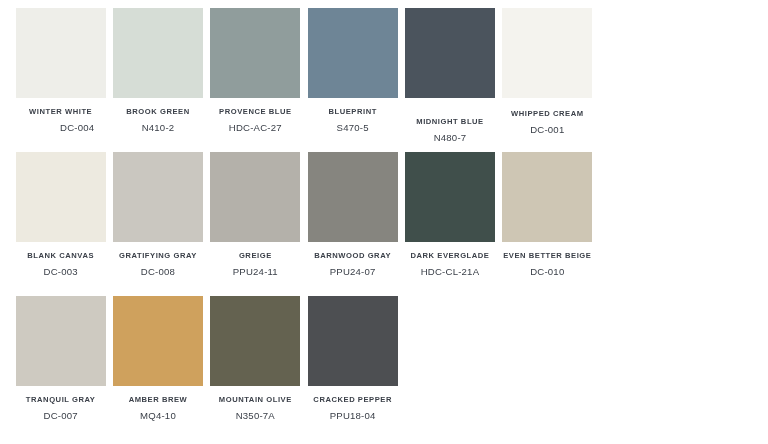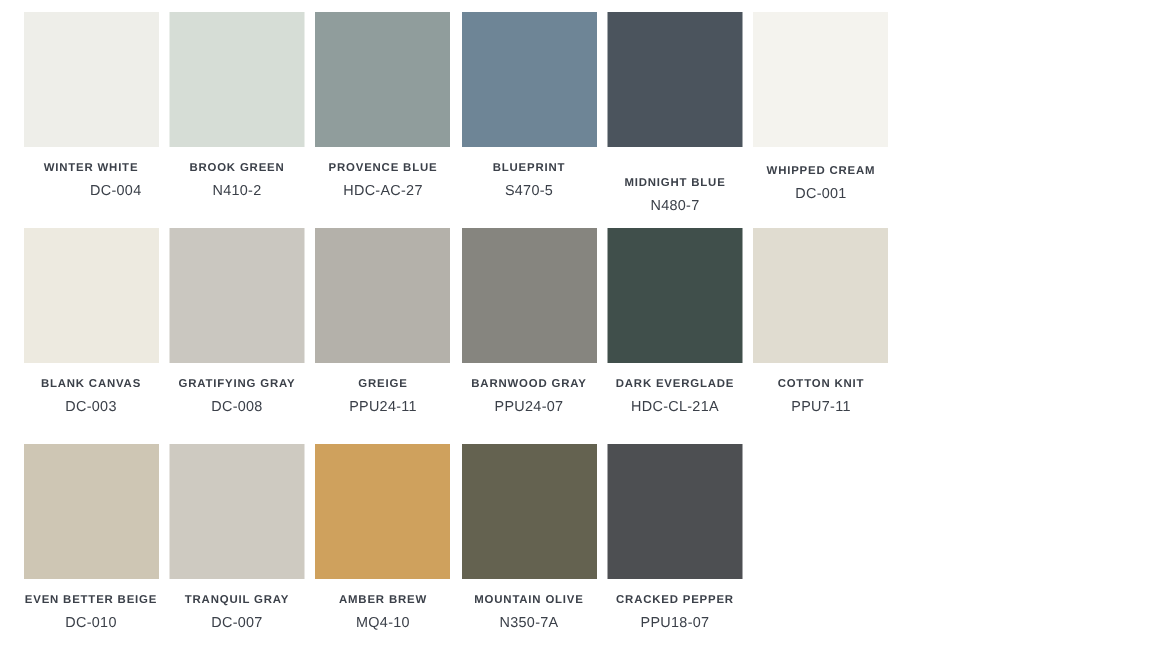--- a/index.html
+++ b/index.html
@@ -121,25 +121,20 @@
     <div class="swatch-name" style="color: rgb(59, 64, 73);">BARNWOOD GRAY</div>
     <div class="swatch-code" style="color: rgb(59, 64, 73);">PPU24-07</div>
   </div>
 
   <div class="swatch-card">
     <div class="swatch-chip" style="background: rgb(64, 79, 75);"></div>
     <div class="swatch-name" style="color: rgb(59, 64, 73);">DARK EVERGLADE</div>
     <div class="swatch-code" style="color: rgb(59, 64, 73);">HDC-CL-21A</div>
   </div>
 
-  <div class="swatch-card">
-    <div class="swatch-chip" style="background: rgb(224, 220, 208);"></div>
-    <div class="swatch-name" style="color: rgb(59, 64, 73);">COTTON KNIT</div>
-    <div class="swatch-code" style="color: rgb(59, 64, 73);">PPU7-11</div>
-  </div>
 
   <div class="swatch-card">
     <div class="swatch-chip" style="background: rgb(206, 198, 180);"></div>
     <div class="swatch-name" style="color: rgb(59, 64, 73);">EVEN BETTER BEIGE</div>
     <div class="swatch-code" style="color: rgb(59, 64, 73);">DC-010</div>
   </div>
 
   <div class="swatch-card">
     <div class="swatch-chip" style="background: rgb(206, 202, 193);"></div>
     <div class="swatch-name" style="color: rgb(59, 64, 73);">TRANQUIL GRAY</div>
@@ -154,16 +149,16 @@
 
   <div class="swatch-card">
     <div class="swatch-chip" style="background: rgb(100, 98, 80);"></div>
     <div class="swatch-name" style="color: rgb(59, 64, 73);">MOUNTAIN OLIVE</div>
     <div class="swatch-code" style="color: rgb(59, 64, 73);">N350-7A</div>
   </div>
 
   <div class="swatch-card">
     <div class="swatch-chip" style="background: rgb(77, 79, 82);"></div>
     <div class="swatch-name" style="color: rgb(59, 64, 73);">CRACKED PEPPER</div>
-    <div class="swatch-code" style="color: rgb(59, 64, 73);">PPU18-07</div>
+    <div class="swatch-code" style="color: rgb(59, 64, 73);">PPU18-04</div>
   </div>
 
 </div>
 
 </body></html>

